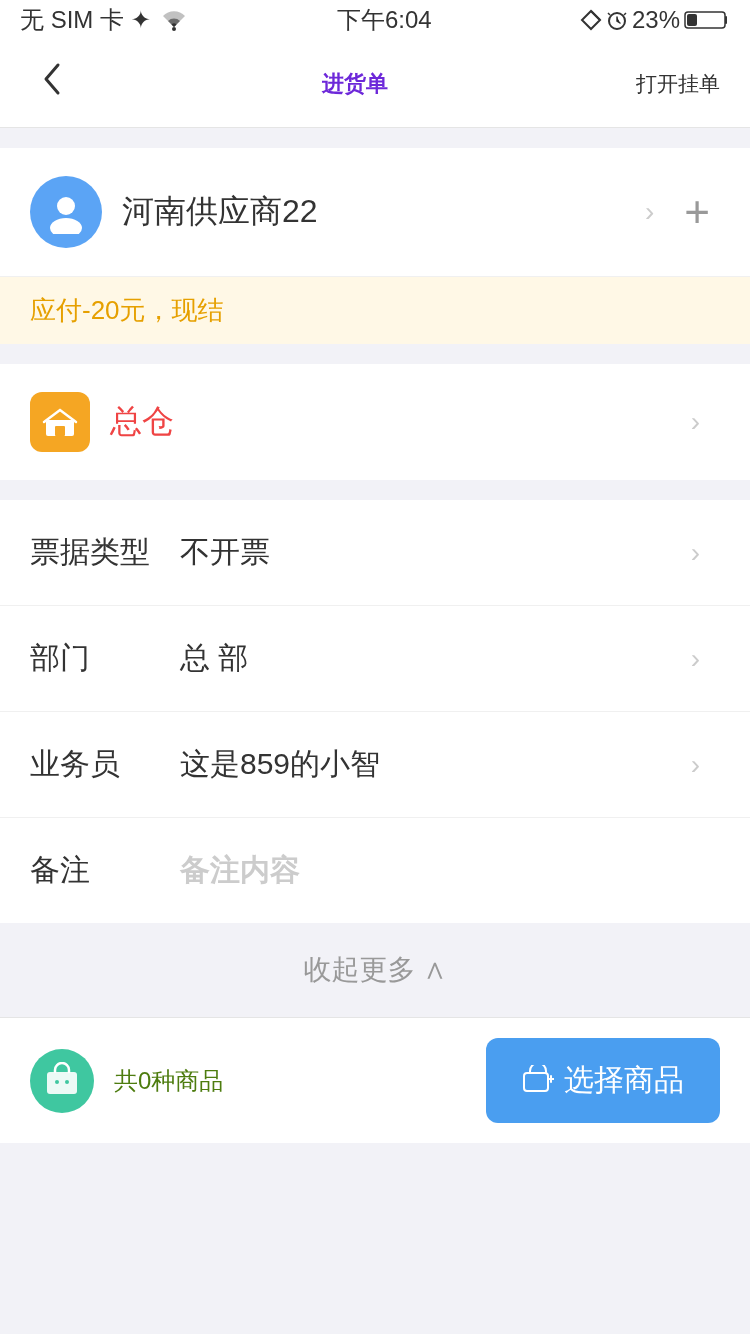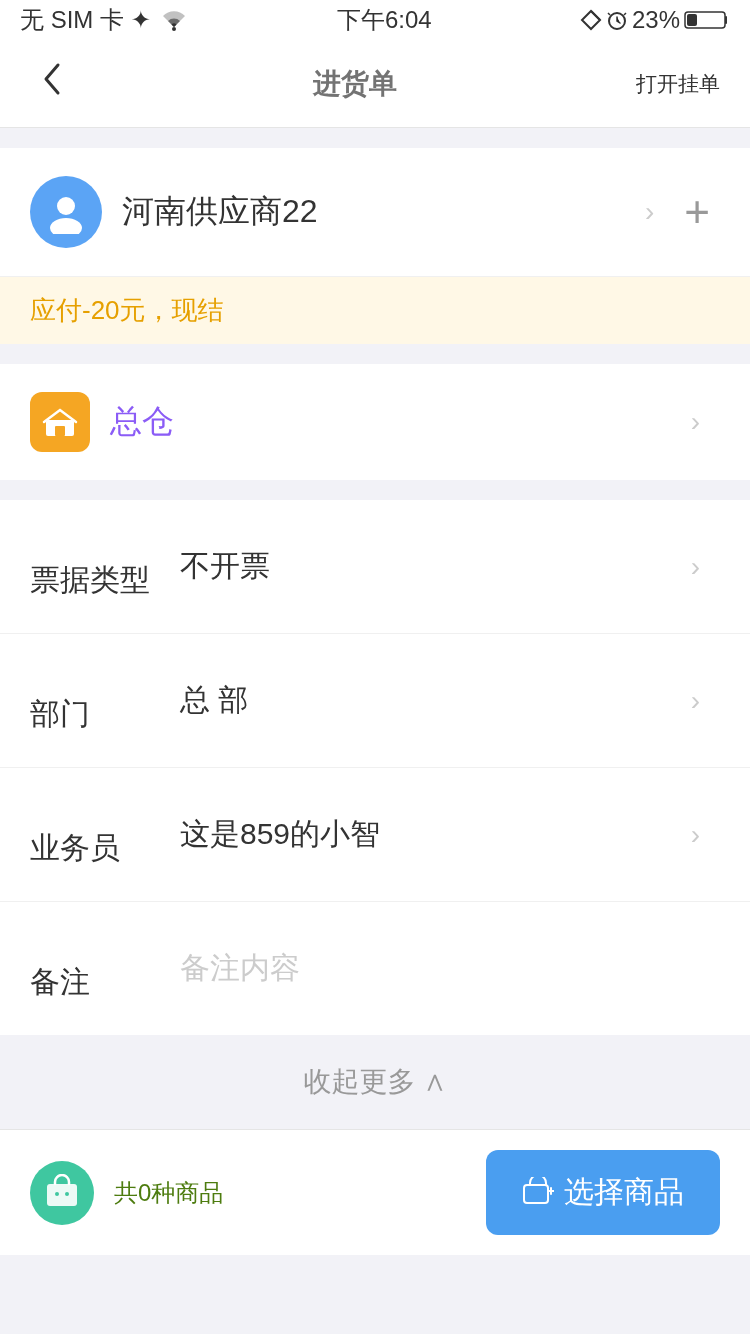--- a/index.html
+++ b/index.html
@@ -37,23 +37,23 @@
       padding: 0 30px;
       border-bottom: 1px solid #e5e5e5;
     }
     .nav-back {
       font-size: 36px;
       color: #333;
       cursor: pointer;
       padding: 10px;
     }
     .nav-title {
-      font-size: 28px;
+      font-size: 22px;
       font-weight: 600;
-      color: #737373;
+      color: #6d28d9;
     }
     .nav-action {
       font-size: 21px;
       color: #333;
       cursor: pointer;
     }
 
     
     .section-gap {
       height: 20px;
@@ -126,21 +126,21 @@
       display: flex;
       align-items: center;
       justify-content: center;
       margin-right: 20px;
       flex-shrink: 0;
     }
     .warehouse-icon svg { width: 36px; height: 36px; }
     .warehouse-name {
       flex: 1;
       font-size: 32px;
-      color: #8b5cf6;
+      color: #ef4444;
     }
 
     
     .form-section {
       background: #fff;
       margin-top: 20px;
     }
     .form-row {
       display: flex;
       align-items: center;
@@ -149,33 +149,33 @@
       min-height: 100px;
     }
     .form-row:last-child {
       border-bottom: none;
     }
     .form-label {
       font-size: 30px;
       color: #333;
       width: 120px;
       flex-shrink: 0;
-      margin-top: 28px;
     }
     .form-value {
       flex: 1;
       font-size: 30px;
       color: #333;
       padding-left: 30px;
     }
     .form-placeholder {
       flex: 1;
       font-size: 30px;
       color: #ccc;
       padding-left: 30px;
+      font-weight: bold;
     }
 
     
     .collapse-row {
       display: flex;
       align-items: center;
       justify-content: center;
       padding: 28px 30px;
       background: #f2f2f7;
       font-size: 28px;

